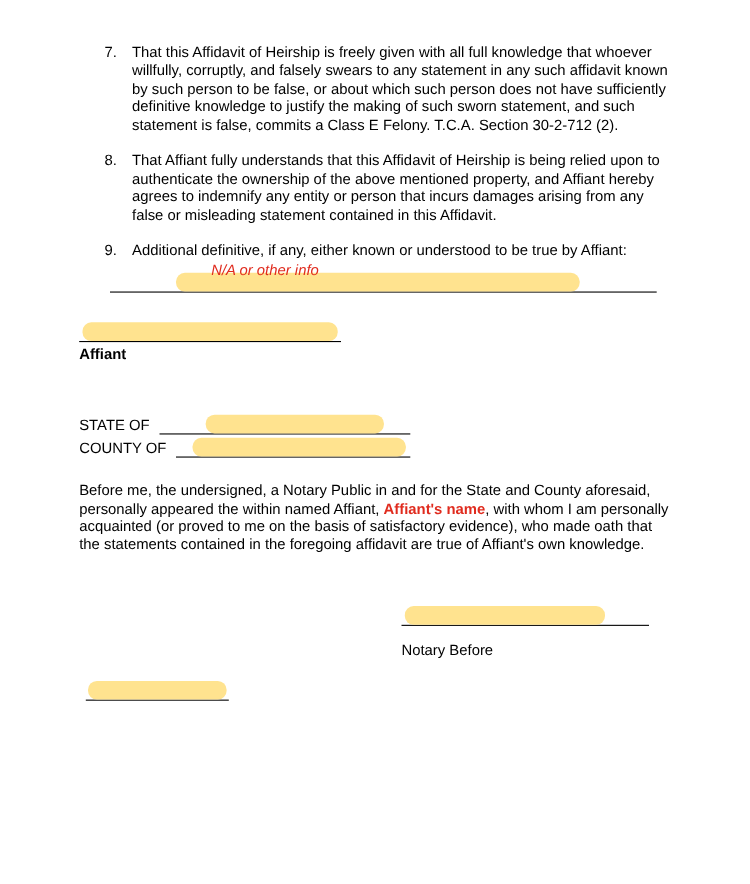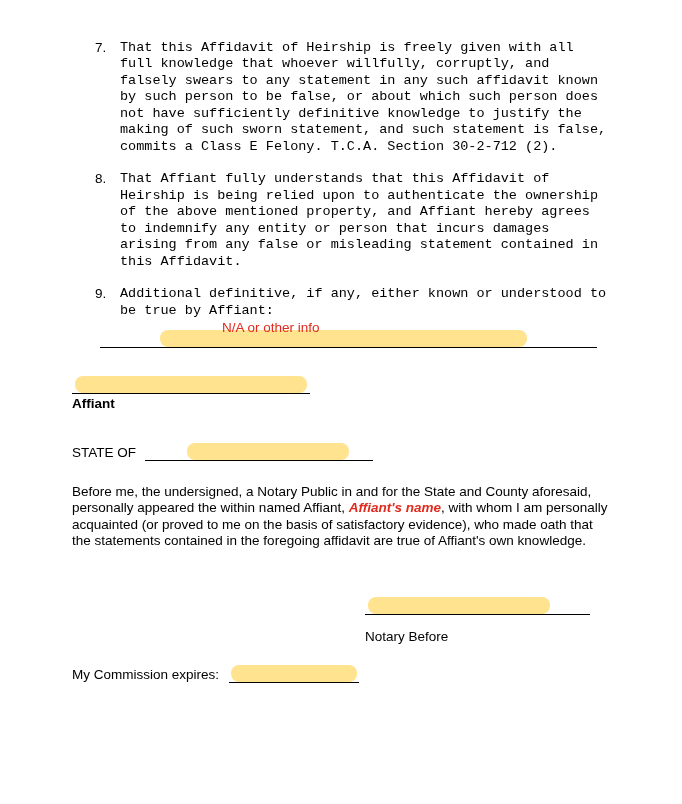--- a/index.html
+++ b/index.html
@@ -24,69 +24,68 @@
     display: flex;
     margin-left: 23px;
     margin-bottom: 16px;
   }
   .num {
     flex: 0 0 25px;
   }
   .item-text {
     flex: 1 1 auto;
     max-width: 492px;
-    font-family: Liberation Mono, monospace;
   }
   .blank {
     display: inline-block;
     position: relative;
     height: 18px;
     border-bottom: 1.5px solid #000;
     vertical-align: -4px;
   }
   .highlight {
     position: absolute;
     bottom: 0;
     height: 17px;
     background: var(--hl, #ffe38f);
     border-radius: 8px;
   }
   .field-text {
     position: absolute;
     bottom: 0;
-    left: 62px;
+    left: 32px;
     height: 28px;
     line-height: 17px;
     white-space: nowrap;
     color: var(--red, #e02b1e);
+    font-style: italic;
   }
   .further {
     margin: 0 0 38px 0;
   }
   .addl-line {
     margin: 4px 0 26px 0;
   }
   .sig-block {
-    margin-bottom: 30px;
+    margin-bottom: 46px;
   }
   .bold-label {
     font-weight: bold;
     margin-top: 2px;
   }
   .line-row {
     margin-bottom: 1px;
   }
   .notary-par {
     margin: 22px 0 16px 0;
     max-width: 540px;
   }
   .red-bold {
     color: var(--red, #e02b1e);
     font-weight: bold;
-    font-style: italic;
   }
   .witness {
     margin: 0 0 0 0;
     text-indent: 38px;
   }
   .witness .second-line {
     display: block;
     text-indent: 0;
   }
   .notary-sig {
@@ -139,32 +138,37 @@
     <div class="bold-label">Affiant</div>
   </div>
 
   <div class="state-county">
     <div class="line-row">
       <span>STATE OF</span>
       <span class="blank" style="width:228px; margin-left:5px;">
         <span class="highlight" style="left:42px; width:162px;"></span>
       </span>
     </div>
+    <div class="line-row">
+      <span>COUNTY OF</span>
+      <span class="blank" style="width:213px; margin-left:5px;">
+        <span class="highlight" style="left:15px; width:194px;"></span>
+      </span>
+    </div>
   </div>
 
   <p class="notary-par"><span>Before me, the undersigned, a Notary Public in and for the State and County aforesaid, personally appeared the within named Affiant, </span><span class="red-bold">Affiant's name</span><span>, with whom I am personally acquainted (or proved to me on the basis of satisfactory evidence), who made oath that the statements contained in the foregoing affidavit are true of Affiant's own knowledge.</span></p>
 
 
   <div class="notary-sig">
     <span class="blank" style="width:225px;">
       <span class="highlight" style="left:3px; width:182px;"></span>
     </span>
     <div class="notary-label">Notary Before</div>
   </div>
 
   <div class="commission">
-    <span>My Commission expires:</span>
     <span class="blank" style="width:130px; margin-left:6px;">
       <span class="highlight" style="left:2px; width:126px;"></span>
     </span>
   </div>
 
 </div>
 
 </body></html>

